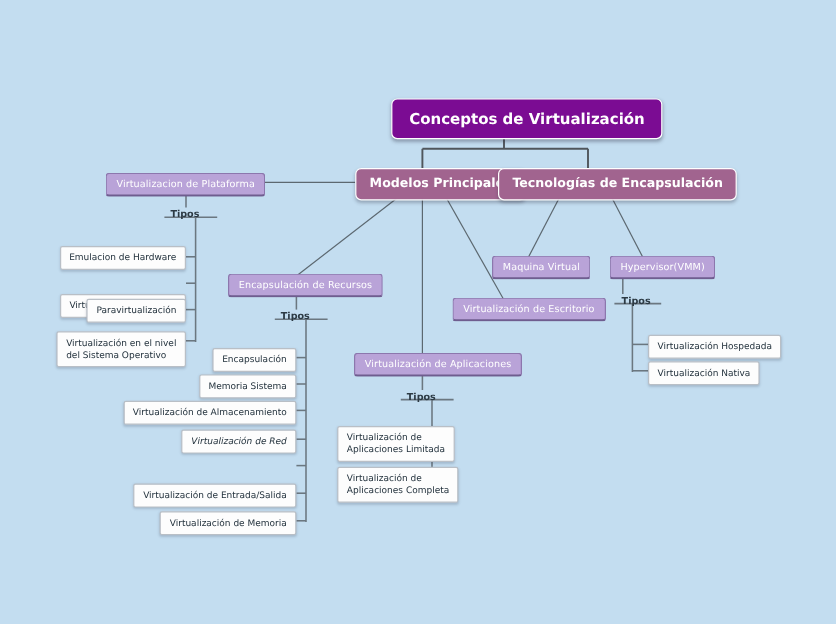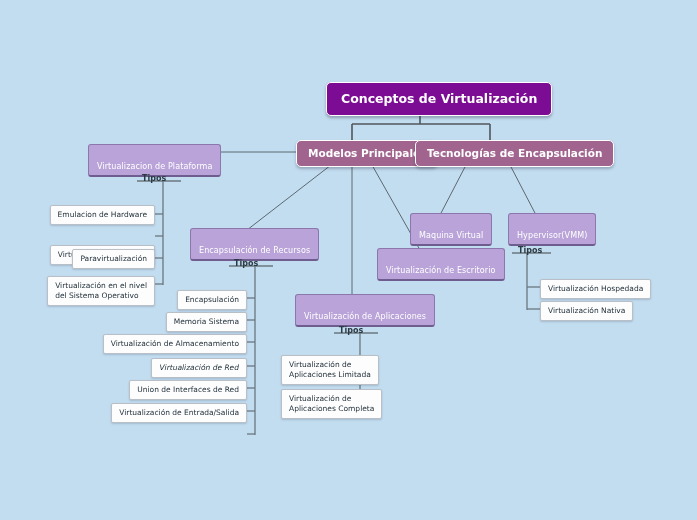--- a/index.html
+++ b/index.html
@@ -59,21 +59,21 @@
   }
 
   
   .n-cat {
     background: #b9a3d8;
     border: 1px solid #8c77ad;
     border-bottom: 2px solid #6f5d8f;
     border-radius: 3px;
     color: #ffffff;
     font-size: 8px;
-    padding: 17px 8px 4px 8px;
+    padding: 4px 8px 4px 8px;
     text-align: center;
     letter-spacing: 0.1px;
   }
 
   
   .n-leaf {
     background: #fdfdfd;
     border: 1px solid #b9bfc6;
     border-radius: 2px;
     color: #23323d;
@@ -204,24 +204,24 @@
 del Sistema Operativo</div>
 
   <div class="node n-leaf" style="right:450px; top:290px;">Encapsulación</div>
 
   <div class="node n-leaf" style="right:450px; top:312px;">Memoria Sistema</div>
 
   <div class="node n-leaf" style="right:450px; top:334px;">Virtualización de Almacenamiento</div>
 
   <div class="node n-leaf" style="right:450px; top:358px;font-style:italic;">Virtualización de Red</div>
 
-  <div class="node n-leaf" style="right:450px; top:380px;">Union de Interfaces de Red</div>
 
   <div class="node n-leaf" style="right:450px; top:403px;">Virtualización de Entrada/Salida</div>
 
+  <div class="node n-leaf" style="right:450px; top:426px;">Virtualización de Memoria</div>
 
   <div class="node n-leaf two-line" style="left:281px; top:355px;">Virtualización de
 Aplicaciones Limitada</div>
 
   <div class="node n-leaf two-line" style="left:281px; top:389px;">Virtualización de
 Aplicaciones Completa</div>
 
   <div class="node n-leaf" style="left:540px; top:279px;">Virtualización Hospedada</div>
 
   <div class="node n-leaf" style="left:540px; top:301px;">Virtualización Nativa</div>

